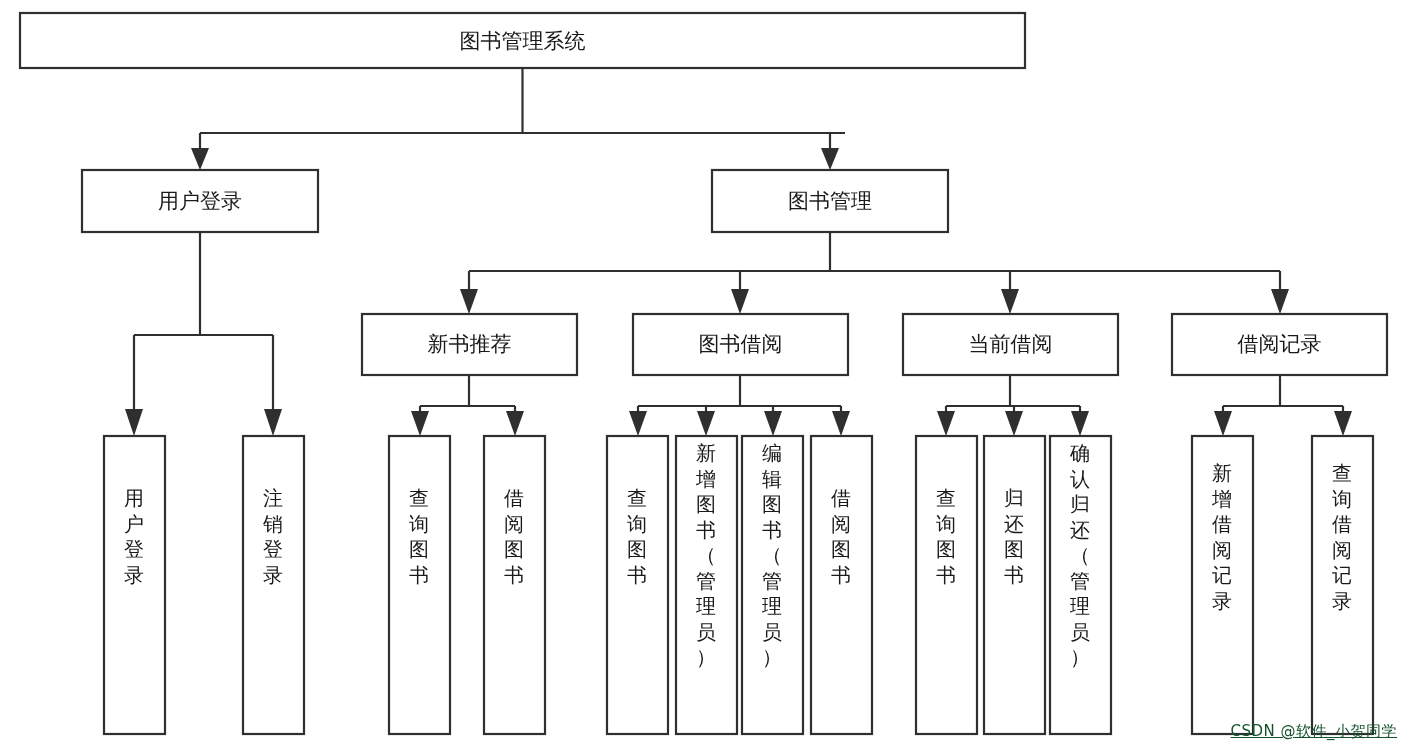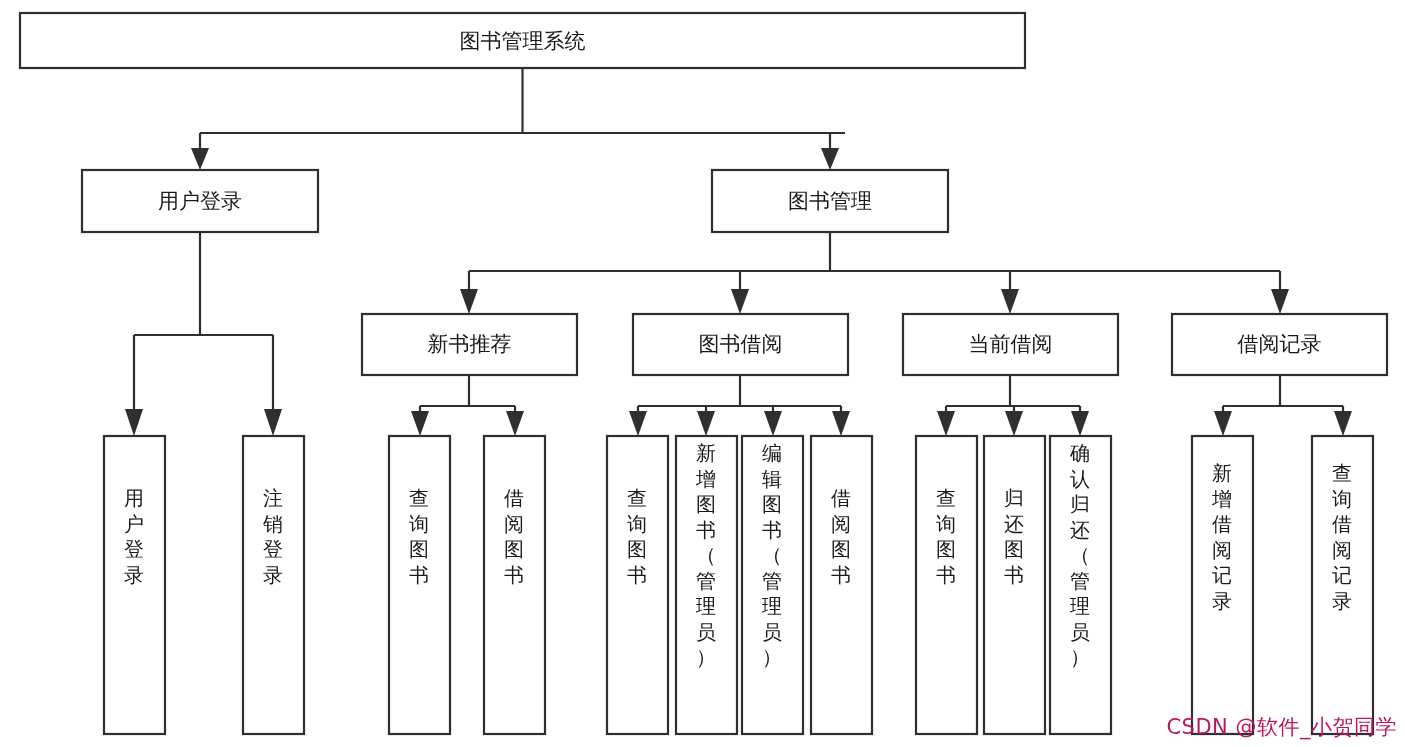--- a/index.html
+++ b/index.html
@@ -44,26 +44,27 @@
     stroke-linecap: butt;
   }
   .arrow-head {
     fill: #2f2f2f;
     stroke: none;
   }
   .watermark {
     position: absolute;
     right: 8px;
     bottom: 6px;
-    font-size: 21px;
-    color: #be185d;
+    font-size: 15px;
+    color: #14532d;
     font-family: "DejaVu Sans", "Liberation Sans", sans-serif;
     white-space: nowrap;
     letter-spacing: 0.5px;
     user-select: none;
+    text-decoration: underline;
   }
 </style>
 </head>
 <body>
 
 <svg id="diagram" viewBox="0 0 1405 747" xmlns="http://www.w3.org/2000/svg">
 
   <g>
 
     <path class="edge-line" d="M522.5,68 L522.5,133"></path>

